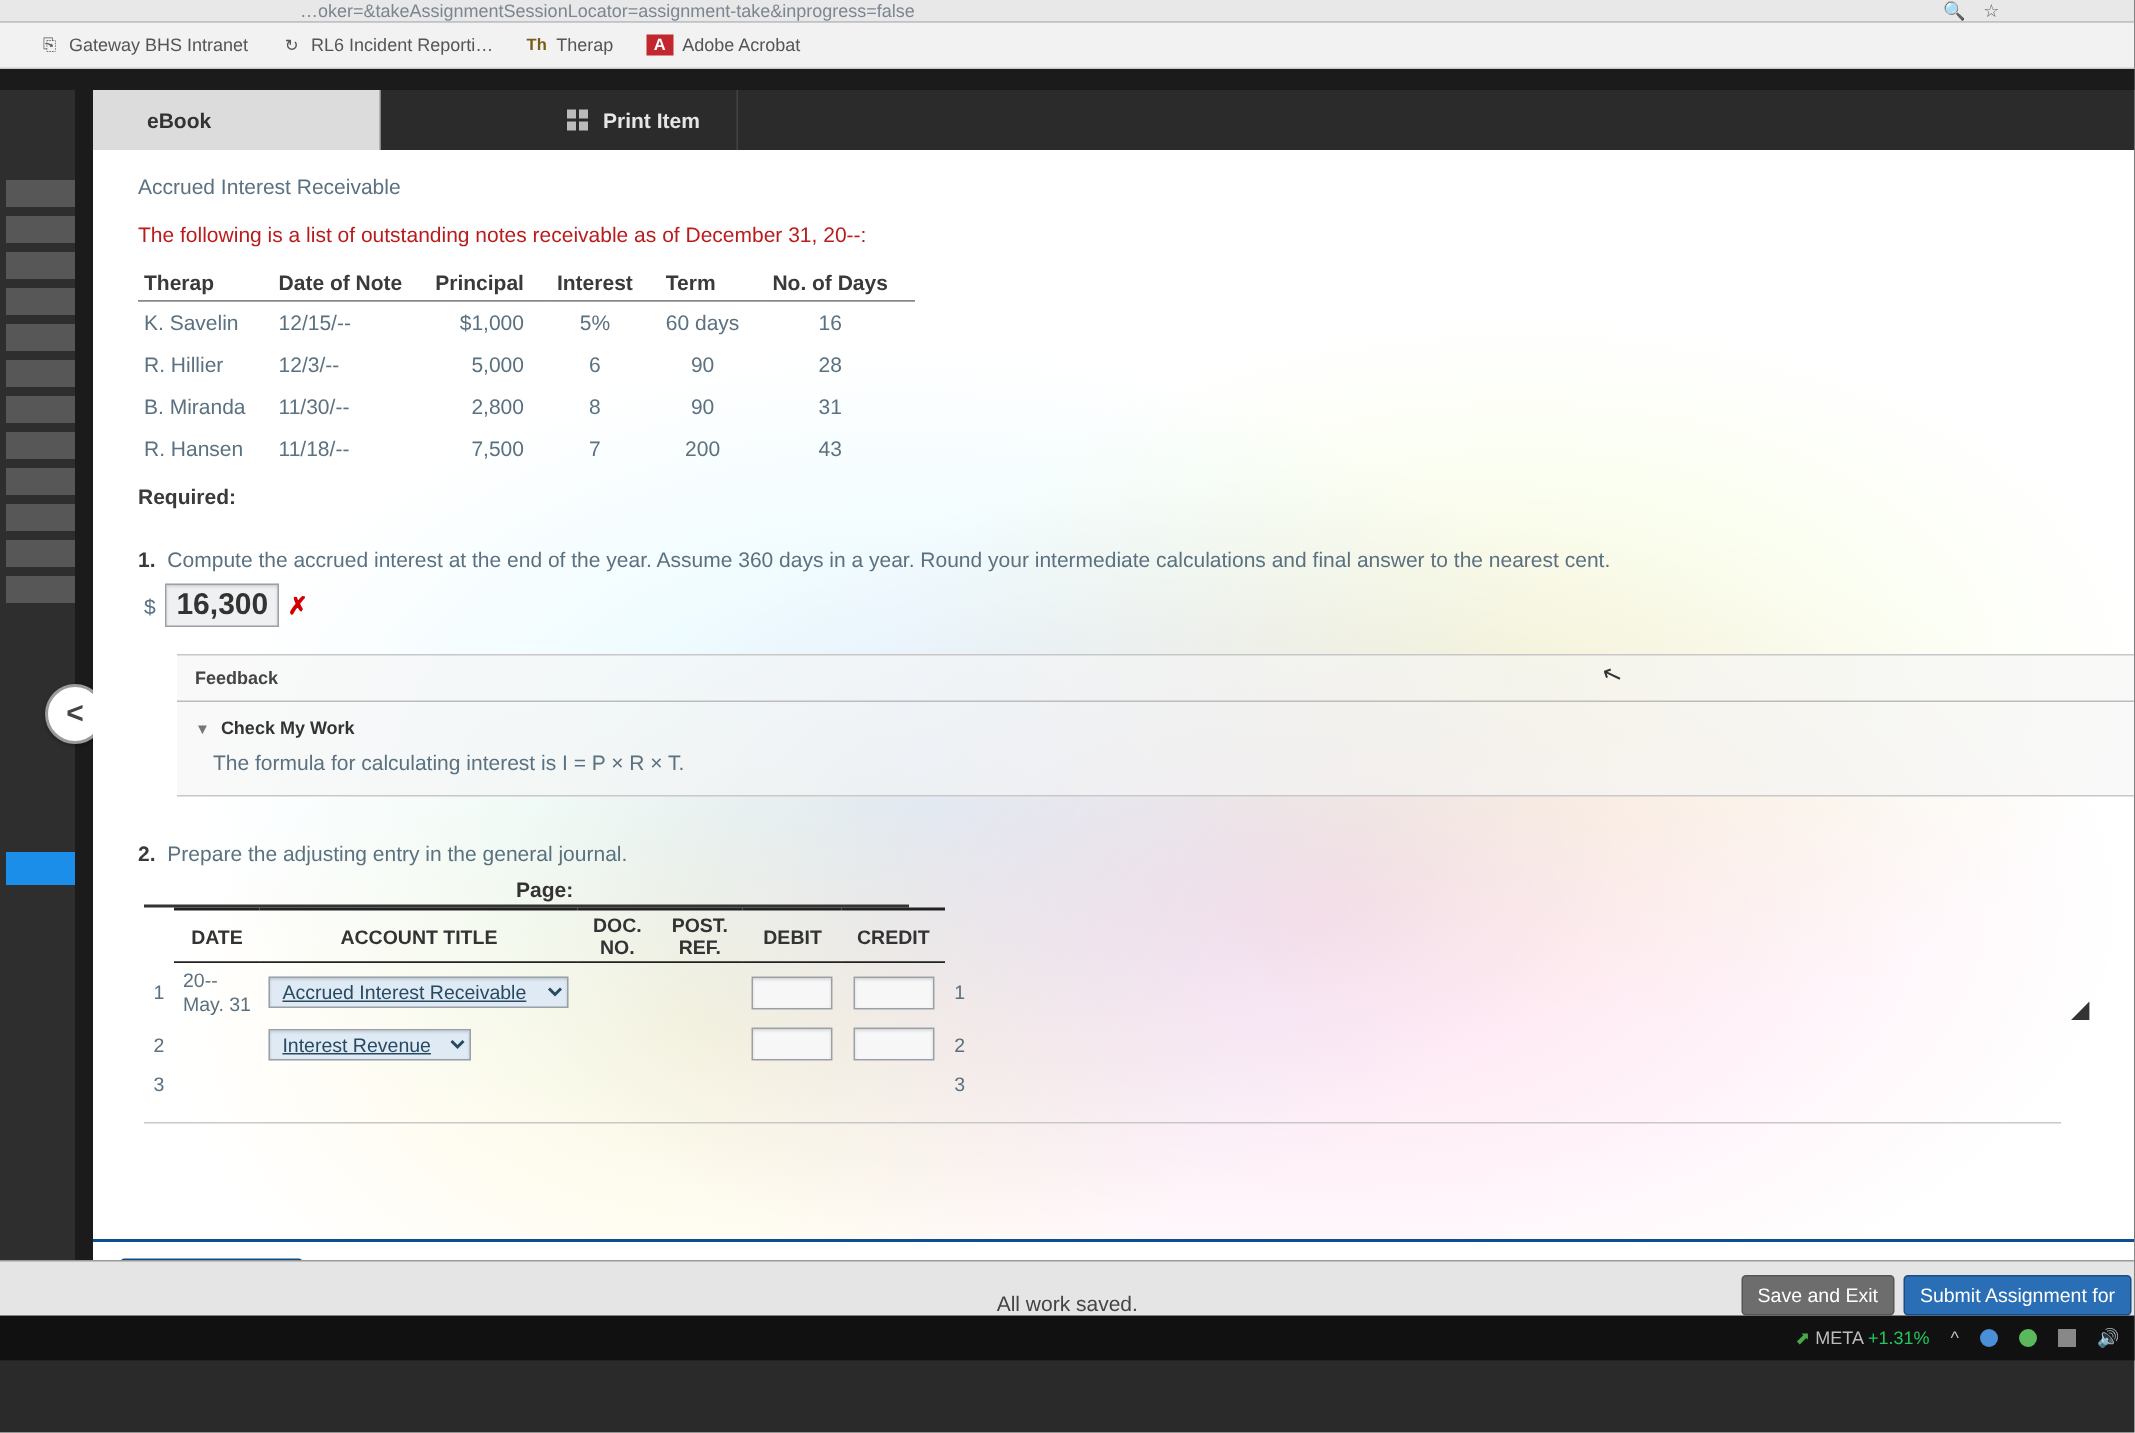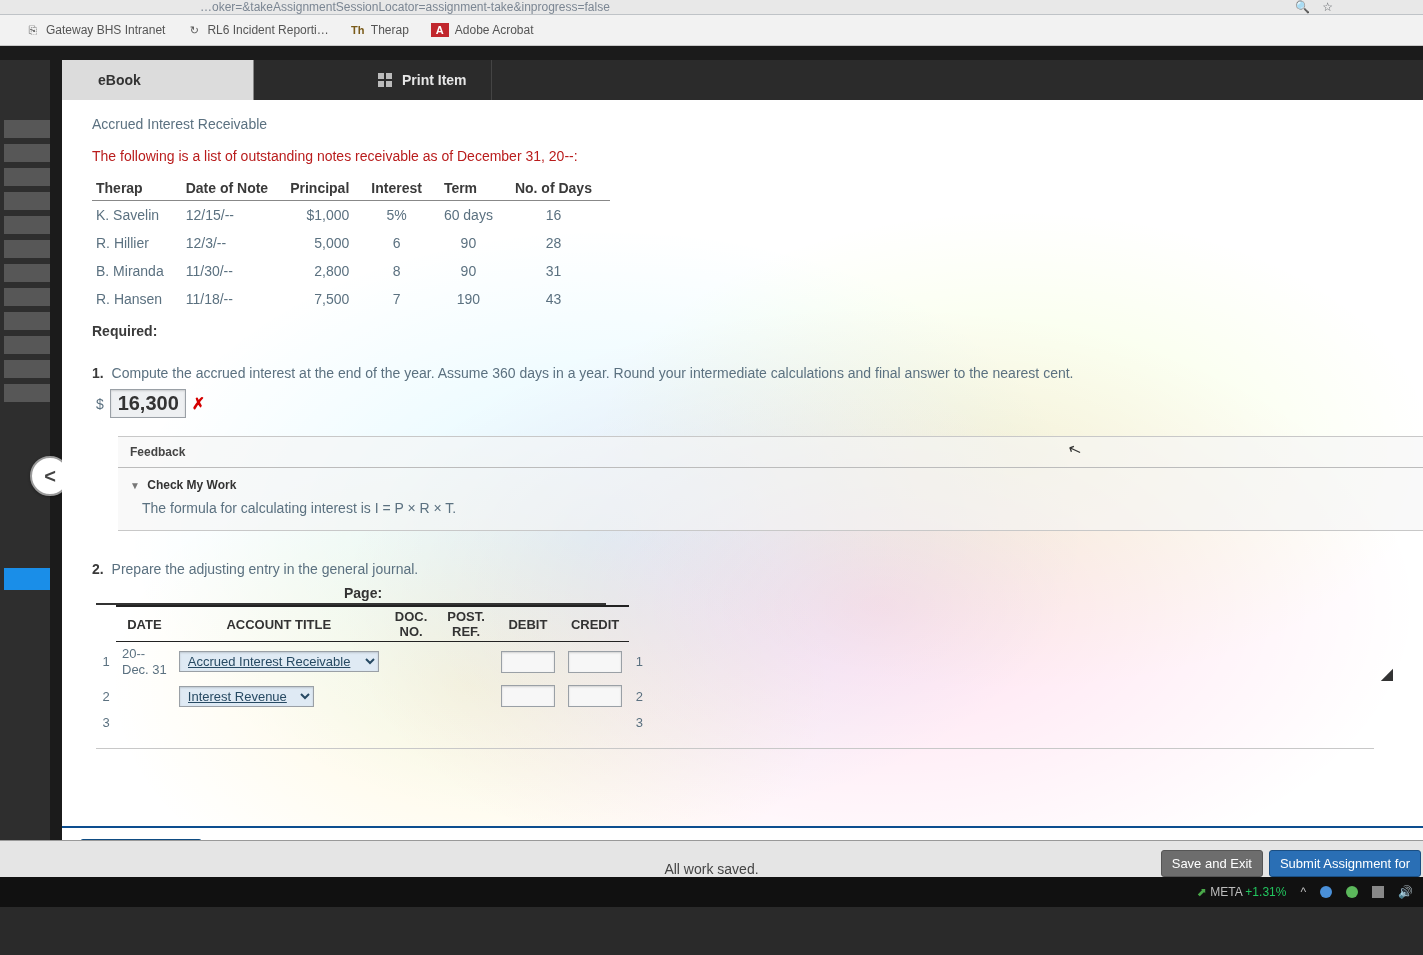--- a/index.html
+++ b/index.html
@@ -452,21 +452,21 @@
             <td class="num-r">2,800</td>
             <td class="num-c">8</td>
             <td class="num-c">90</td>
             <td class="num-c">31</td>
           </tr>
           <tr>
             <td>R. Hansen</td>
             <td>11/18/--</td>
             <td class="num-r">7,500</td>
             <td class="num-c">7</td>
-            <td class="num-c">190</td>
+            <td class="num-c">200</td>
             <td class="num-c">43</td>
           </tr>
         </tbody>
       </table>
 
       <div class="required">Required:</div>
 
       <div class="q">
         <span class="numq">1.</span>
         <span>Compute the accrued interest at the end of the year. Assume 360 days in a year. Round your intermediate calculations and final answer to the nearest cent.</span>
@@ -506,21 +506,21 @@
             <th>DEBIT</th>
             <th>CREDIT</th>
             <th style="border:none"></th>
           </tr>
         </thead>
         <tbody>
           <tr>
             <td class="row-num-left">1</td>
             <td class="date-cell">
               <div>20--</div>
-              <div>Dec. 31</div>
+              <div>May. 31</div>
             </td>
             <td style="text-align:left">
               <select class="select sel1">
                 <option>Accrued Interest Receivable</option>
               </select>
             </td>
             <td></td>
               <td></td>
             <td><input class="amt-input" style=""></td>
             <td><input class="amt-input" style=""></td>

